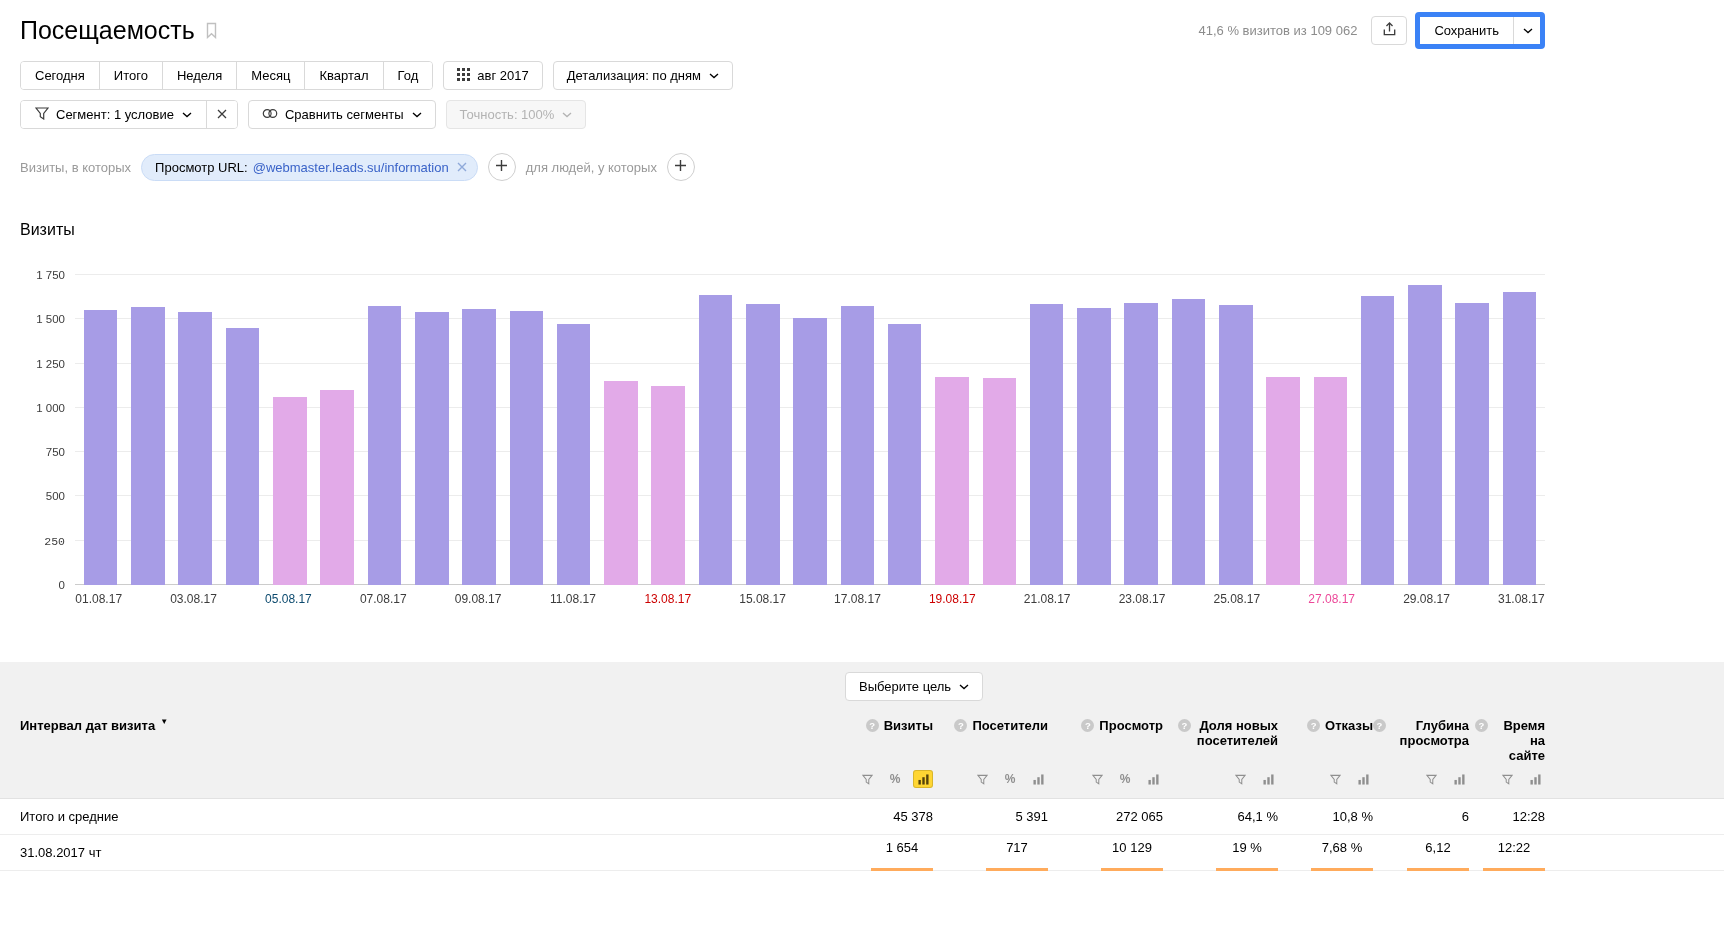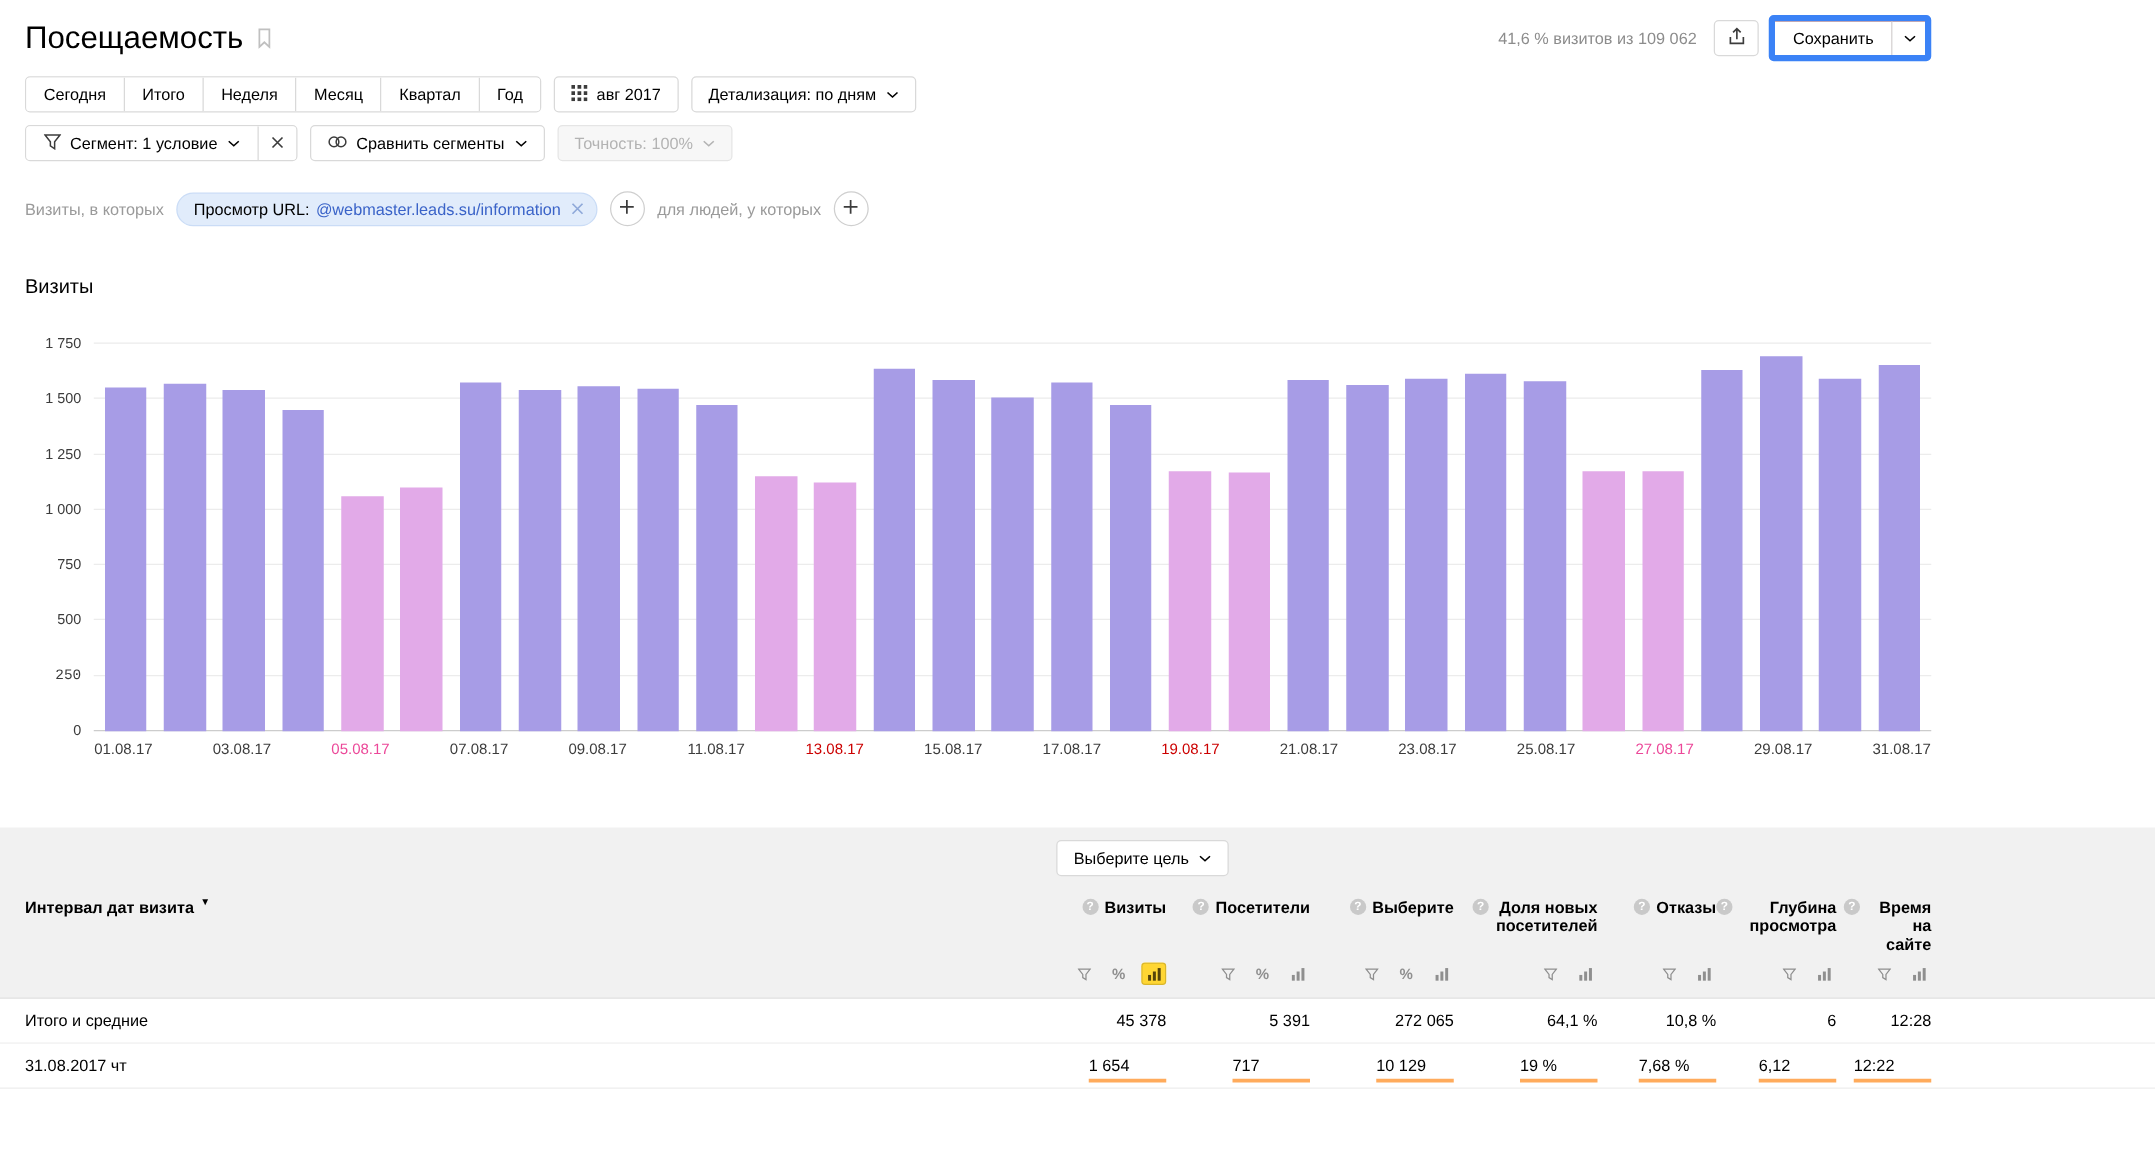--- a/index.html
+++ b/index.html
@@ -68,21 +68,21 @@
   .help{display:inline-flex;flex:none;width:13px;height:13px;border-radius:50%;background:#c9c9c9;color:#fff;
         font-size:9.5px;font-weight:700;align-items:center;justify-content:center;margin:1px 5px 0 0;cursor:pointer}
   .micons{align-items:center}
   .micon{display:inline-flex;align-items:center;justify-content:center;width:20px;height:18px;margin-left:8px;
          color:#8f8f8f;font-size:12px;font-weight:700;cursor:pointer}
   .micon.active{border-radius:3px;box-shadow:inset 0 0 0 1px rgba(0,0,0,.15)}
 
   .trow{display:flex;align-items:center;height:36px;border-bottom:1px solid #ededed;background:#fff}
   .tlabel{width:845px;flex:none;padding-left:20px}
   .tval{align-items:center;font-size:13px}
-  .val-bar{display:inline-block;min-width:62px;text-align:left;border-bottom:3px solid #ffab5c;padding-bottom:3px;margin-top:5px}
+  .val-bar{display:inline-block;min-width:62px;text-align:center;border-bottom:3px solid #ffab5c;padding-bottom:13px;margin-top:5px}
 </style>
 </head>
 <body>
 
 <div class="topbar">
   <h1 class="page-title">Посещаемость</h1>
   <span class="bookmark">
     <svg width="13" height="17" viewBox="0 0 13 17">
         <path d="M2.5 1.5h8v14l-4-3.7-4 3.7z" fill="none" stroke="#c0c0c0" stroke-width="1.4"></path>
       </svg>
@@ -335,21 +335,21 @@
           <div class="bar" style="height: 94.5143%; background: rgb(167, 156, 230);"></div>
         </div>
       </div>
     </div>
 </div>
 <div class="xaxis">
     <div class="x-slot">01.08.17</div>
     <div class="x-slot"></div>
     <div class="x-slot">03.08.17</div>
     <div class="x-slot"></div>
-    <div class="x-slot" style="color: #ec4899;">05.08.17</div>
+    <div class="x-slot" style="color: #0c4a6e;">05.08.17</div>
     <div class="x-slot"></div>
     <div class="x-slot">07.08.17</div>
     <div class="x-slot"></div>
     <div class="x-slot">09.08.17</div>
     <div class="x-slot"></div>
     <div class="x-slot">11.08.17</div>
     <div class="x-slot"></div>
     <div class="x-slot" style="color: rgb(204, 0, 0);">13.08.17</div>
     <div class="x-slot"></div>
     <div class="x-slot">15.08.17</div>
@@ -390,21 +390,21 @@
       <div class="mcol mhead" style="width: 88px;">
         <span class="help">?</span>
         <span class="htxt">Визиты</span>
       </div>
       <div class="mcol mhead" style="width: 115px;">
         <span class="help">?</span>
         <span class="htxt">Посетители</span>
       </div>
       <div class="mcol mhead" style="width: 115px;">
         <span class="help">?</span>
-        <span class="htxt">Выберите</span>
+        <span class="htxt">Просмотр</span>
       </div>
       <div class="mcol mhead" style="width: 115px;">
         <span class="help">?</span>
         <span class="htxt" style="max-width: 82px;">Доля новых посетителей</span>
       </div>
       <div class="mcol mhead" style="width: 95px;">
         <span class="help">?</span>
         <span class="htxt">Отказы</span>
       </div>
       <div class="mcol mhead" style="width: 96px;">

